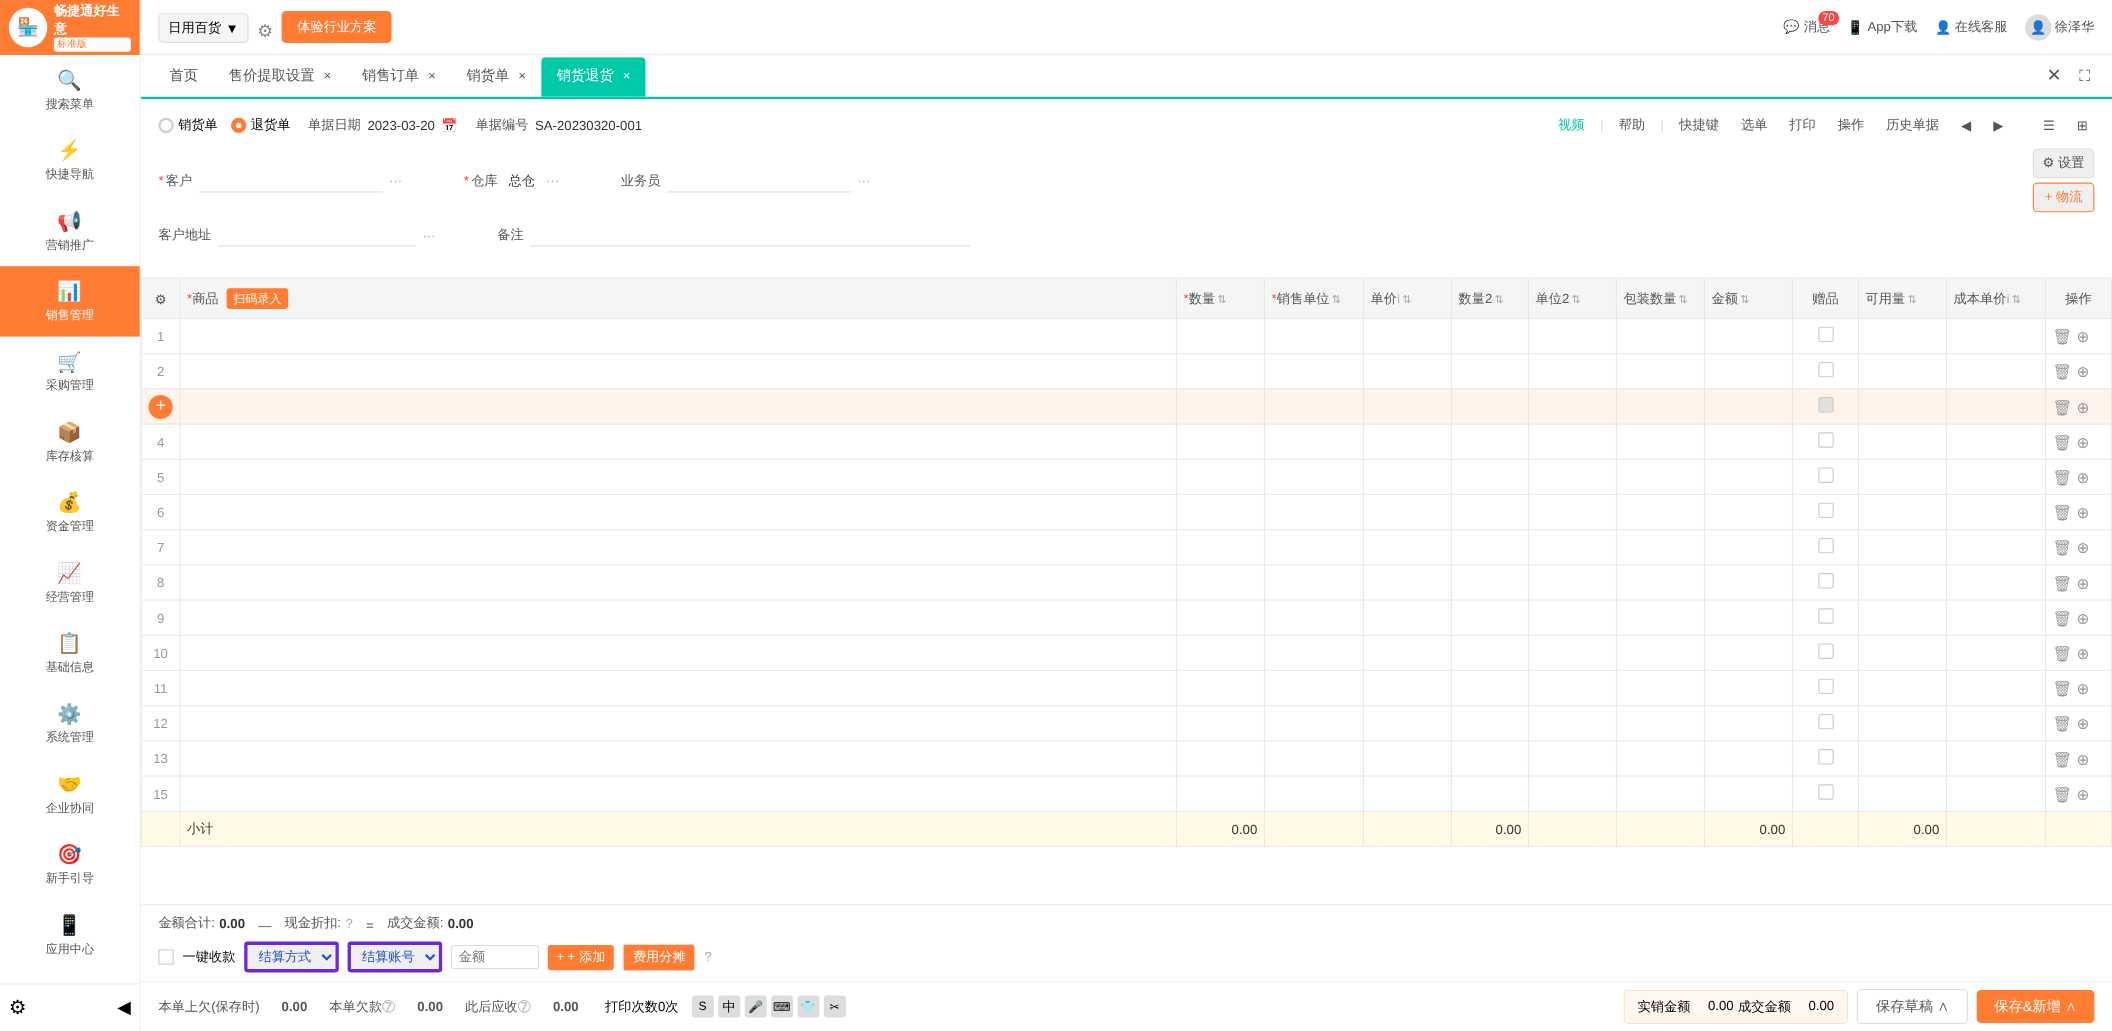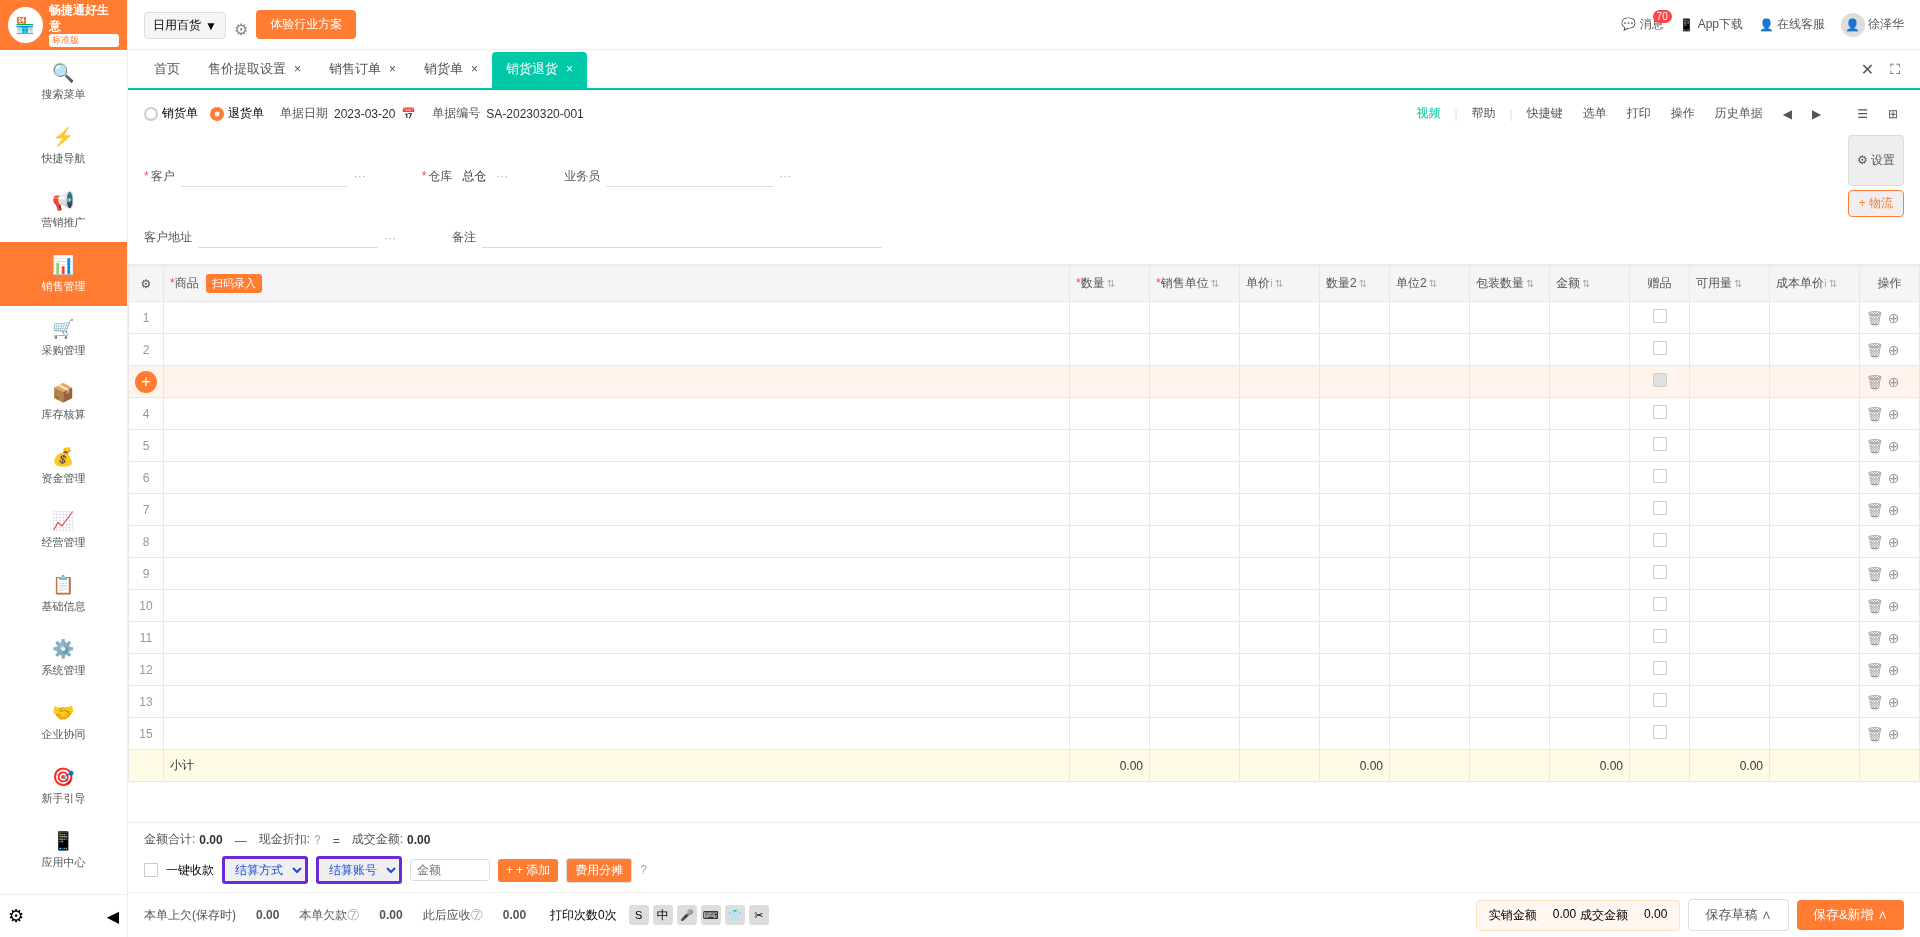--- a/index.html
+++ b/index.html
@@ -30,36 +30,36 @@
     .msg-badge { position: relative; }
     .badge { background: #ff4444; color: #fff; border-radius: 8px; font-size: 10px; padding: 1px 4px; position: absolute; top: -6px; right: -8px; }
 
     
     .tabs { display: flex; align-items: center; background: #fff; border-bottom: 2px solid #00c9a7; padding: 0 12px; height: 40px; }
     .tab { padding: 8px 14px; cursor: pointer; font-size: 13px; color: #555; display: flex; align-items: center; gap: 4px; border-bottom: 2px solid transparent; margin-bottom: -2px; white-space: nowrap; }
     .tab.active { color: #fff; background: #00c9a7; border-radius: 4px 4px 0 0; }
     .tab-close-x { margin-left: 4px; font-size: 12px; cursor: pointer; }
     .form-area { background: #fff; padding: 12px 16px; border-bottom: 1px solid #eee; }
     .form-row { display: flex; align-items: center; gap: 16px; margin-bottom: 10px; }
-    .form-row:last-child { margin-bottom: 4px; }
+    .form-row:last-child { margin-bottom: 16px; }
     .radio-group { display: flex; align-items: center; gap: 12px; }
     .radio-item { display: flex; align-items: center; gap: 4px; cursor: pointer; }
     .radio-circle { width: 14px; height: 14px; border: 2px solid #ccc; border-radius: 50%; }
     .radio-circle.selected { border-color: #ff7c32; background: #ff7c32; position: relative; }
     .radio-circle.selected::after { content: ''; width: 5px; height: 5px; background: #fff; border-radius: 50%; position: absolute; top: 50%; left: 50%; transform: translate(-50%, -50%); }
     .form-field { display: flex; align-items: center; gap: 6px; }
     .form-label { color: #555; white-space: nowrap; }
     .form-label.required::before { content: '*'; color: #ff4444; margin-right: 2px; }
     .form-input { border: none; border-bottom: 1px solid #ddd; padding: 3px 6px; min-width: 120px; color: #333; font-size: 12px; outline: none; }
     .form-dots { color: #aaa; cursor: pointer; }
     .date-display { font-size: 12px; color: #333; }
     .order-no { font-size: 12px; color: #333; }
     .toolbar-right { display: flex; align-items: center; gap: 8px; }
     .toolbar-btn { display: flex; align-items: center; gap: 3px; cursor: pointer; color: #555; font-size: 12px; padding: 3px 6px; border-radius: 3px; }
-    .set-btn { border: 1px solid #ddd; border-radius: 4px; padding: 16px 8px; cursor: pointer; font-size: 12px; color: #555; }
+    .set-btn { border: 1px solid #ddd; border-radius: 4px; padding: 4px 8px; cursor: pointer; font-size: 12px; color: #555; }
     .add-logistics-btn { border: 1px solid #ff7c32; color: #ff7c32; border-radius: 4px; padding: 4px 8px; cursor: pointer; font-size: 12px; }
 
     
     .table-container { flex: 1; overflow: auto; background: #fff; margin: 0; }
     table { width: 100%; border-collapse: collapse; font-size: 12px; }
     thead tr { background: #f5f5f5; }
     th { padding: 8px 6px; text-align: left; color: #555; font-weight: normal; border: 1px solid #e8e8e8; white-space: nowrap; }
     td { padding: 4px 6px; border: 1px solid #e8e8e8; color: #333; height: 32px; }
     tr.highlighted { background: #fff3ec; }
     tr.highlighted td { background: #fff3ec; }

